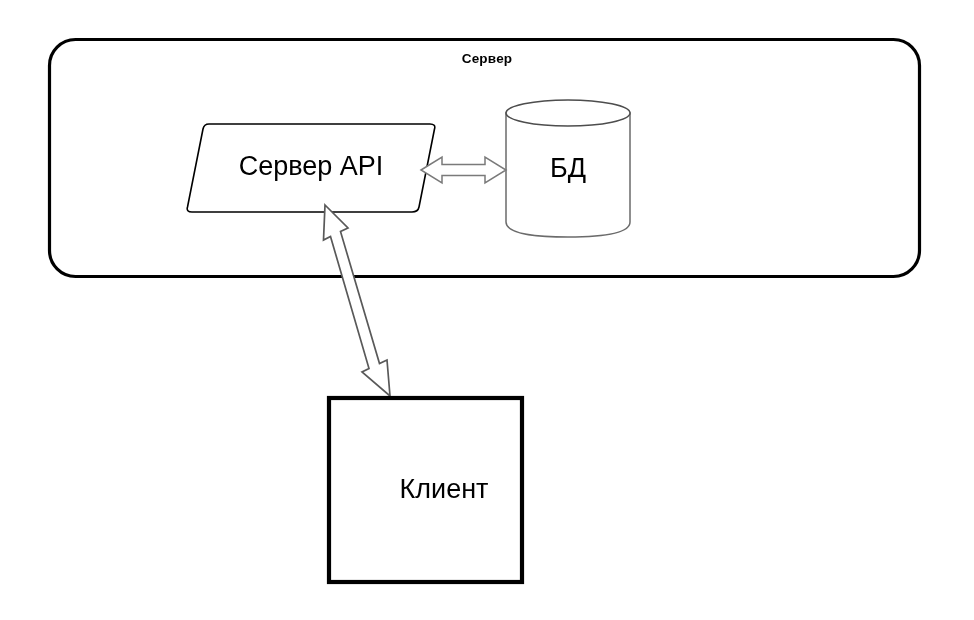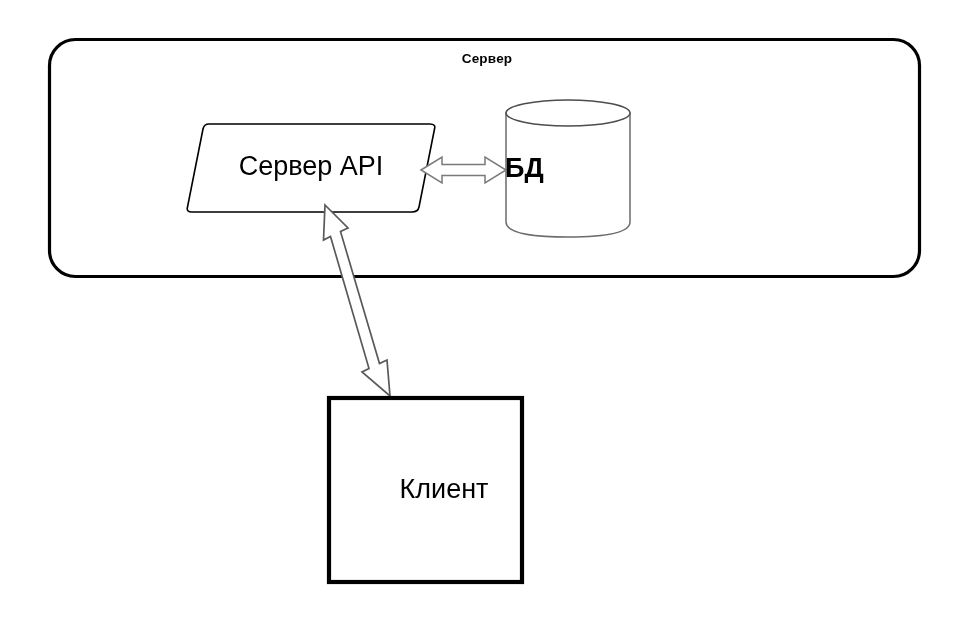--- a/index.html
+++ b/index.html
@@ -45,22 +45,23 @@
     top: 153px;
     width: 246px;
     text-align: center;
     font-size: 27px;
     font-weight: normal;
   }
   #db-label {
     left: 505px;
     top: 155px;
     width: 126px;
+    text-align: center;
     font-size: 27px;
-    font-weight: bold;
+    font-weight: normal;
   }
   #client-label {
     left: 327px;
     top: 476px;
     width: 198px;
     text-align: center;
     font-size: 27px;
     font-weight: normal;
     margin-left: 18px;
   }

